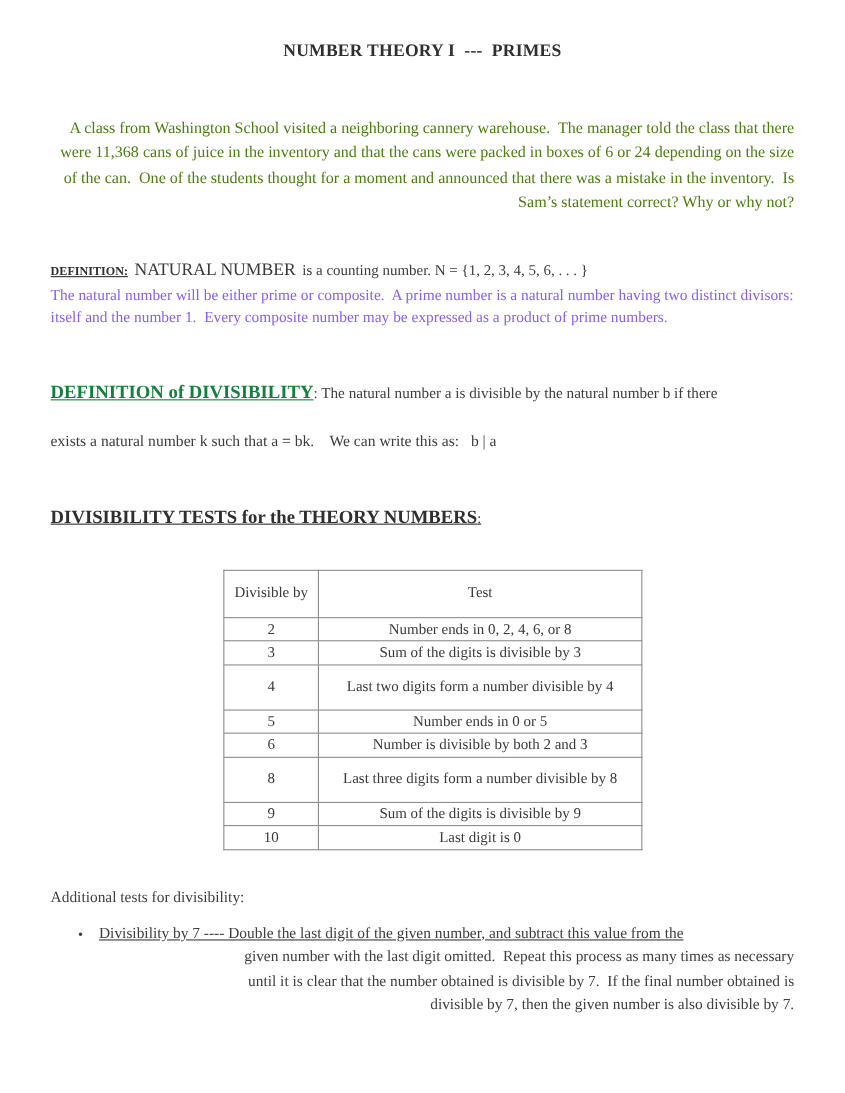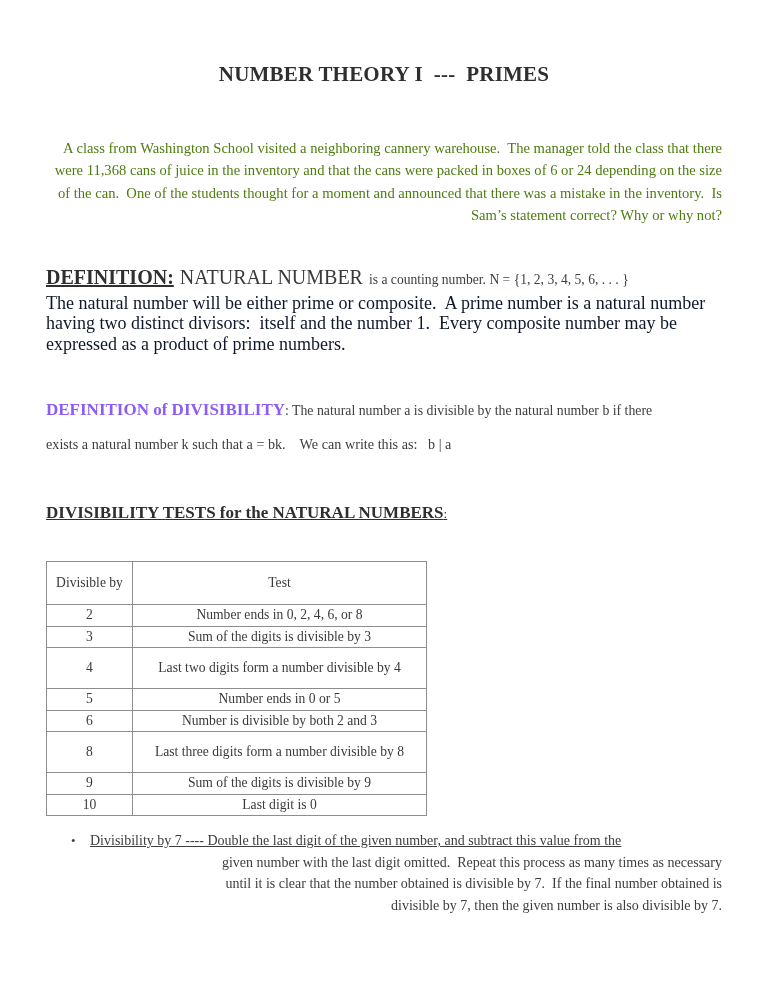--- a/index.html
+++ b/index.html
@@ -28,24 +28,24 @@
     left: 46px;
     top: 0;
     width: 676px;
   }
 
   
   .doc-title {
     text-align: center;
     font-family: "Liberation Serif", "DejaVu Serif", serif;
     font-weight: bold;
-    font-size: 21px;
+    font-size: 16px;
     letter-spacing: 0.2px;
     color: #2f2f2f;
-    margin-top: 62px;
+    margin-top: 38px;
     white-space: pre;
   }
 
   
   .para {
     font-size: 14.6px;
     line-height: 22.4px;
     color: #4d7c0f;
     text-align: right;
     white-space: pre-wrap;
@@ -56,60 +56,61 @@
 
   
   .def-block {
     margin-top: 38px;
   }
   .def-line {
     line-height: 24px;
   }
   .def-label {
     font-weight: bold;
-    font-size: 20px;
+    font-size: 11px;
     text-decoration: underline;
     color: #2f2f2f;
   }
   .def-term {
-    font-size: 20px;
+    font-size: 16px;
     color: #3a3a3a;
     padding-left: 6px;
   }
   .def-tail {
     font-size: 13.6px;
     color: #3d3d3d;
     padding-left: 6px;
   }
   .def-body {
-    font-size: 18px;
+    font-size: 14px;
     line-height: 20.5px;
-    color: #0f172a;
+    color: #8b5cf6;
     white-space: pre-wrap;
     margin-top: 1px;
   }
 
   .def-block2 {
     margin-top: 44px;
   }
   .def-label2 {
     font-weight: bold;
     font-size: 17px;
-    color: #8b5cf6;
+    text-decoration: underline;
+    color: #15803d;
   }
   .def-inline2 {
     font-size: 13.8px;
     color: #3d3d3d;
     margin-top: 24px;
   }
   .def-cont2 {
     font-size: 14.2px;
     line-height: 22px;
     color: #3d3d3d;
-    margin-top: 10px;
+    margin-top: 20px;
     white-space: pre-wrap;
   }
 
   
   .section-heading {
     margin-top: 48px;
     font-weight: bold;
     font-size: 17px;
     text-decoration: underline;
     color: #2f2f2f;
@@ -120,20 +121,21 @@
   }
 
   
   .table-wrap {
     margin-top: 38px;
     display: flex;
     justify-content: flex-start;
   }
   table.tests {
     border-collapse: collapse;
+    margin-left: 157px;
     width: 362px;
     table-layout: fixed;
   }
   table.tests td, table.tests th {
     border: 1px solid #8d8d8d;
     font-size: 13.6px;
     color: #3a3a3a;
     text-align: center;
     vertical-align: middle;
     padding: 1px 4px;
@@ -215,21 +217,21 @@
     </div>
 
     <div class="def-block2">
       <div class="def-line">
         <span class="def-label2">DEFINITION of DIVISIBILITY</span><span class="def-inline2">:  The natural number a is divisible by the natural number b if there</span>
       </div>
       <div class="def-cont2">exists a natural number k such that a = bk.    We can write this as:   b | a</div>
     </div>
 
     <div class="section-heading">
-      <span>DIVISIBILITY TESTS for the NATURAL NUMBERS</span><span class="colon">:</span>
+      <span>DIVISIBILITY TESTS for the THEORY NUMBERS</span><span class="colon">:</span>
     </div>
 
     <div class="table-wrap">
       <table class="tests">
         <thead>
           <tr>
             <th class="col-num">Divisible by</th>
             <th class="col-test">Test</th>
           </tr>
         </thead>
@@ -263,20 +265,21 @@
             <td class="col-test">Sum of the digits is divisible by 9</td>
           </tr>
           <tr>
             <td class="col-num num-cell">10</td>
             <td class="col-test">Last digit is 0</td>
           </tr>
         </tbody>
       </table>
     </div>
 
+    <div class="additional">Additional tests for divisibility:</div>
 
     <ul class="bullet-list">
       <li class="bullet-item">
         <span class="bullet-dot">•</span>
         <span class="bullet-first">Divisibility by 7 ---- Double the last digit of the given number, and subtract this value from the</span>
         <span class="bullet-rest">given number with the last digit omitted.  Repeat this process as many times as necessary until it is clear that the number obtained is divisible by 7.  If the final number obtained is divisible by 7, then the given number is also divisible by 7.</span>
       </li>
     </ul>
 
   </div>

